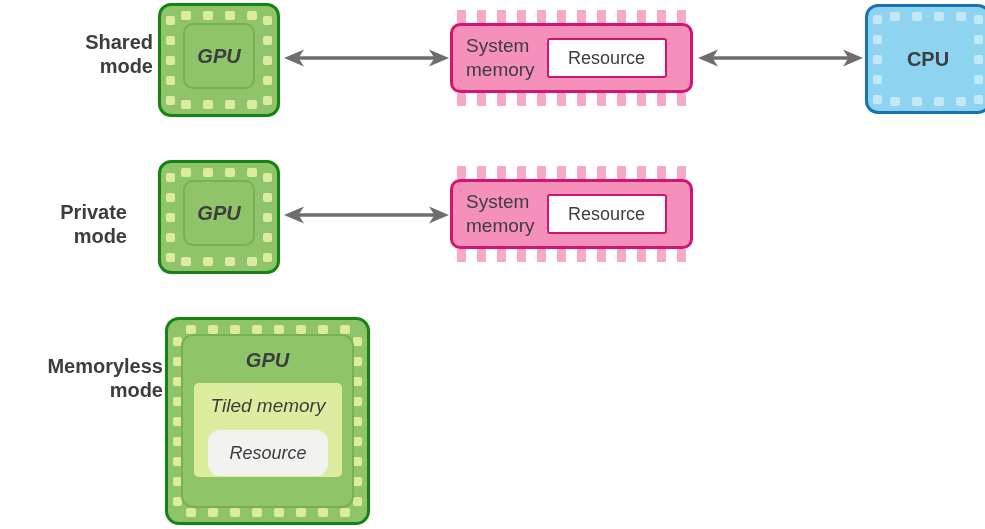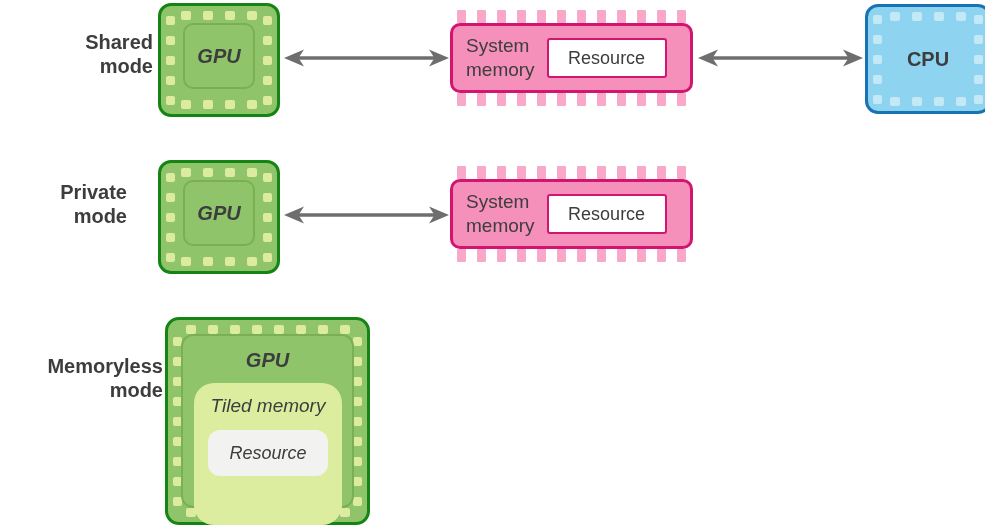--- a/index.html
+++ b/index.html
@@ -10,21 +10,21 @@
     position:relative;
   }
   .canvas { position:absolute; inset:0; }
 
   
   .mode-label {
     position:absolute; left:0; width:127px; text-align:right;
     font-size:20px; font-weight:600; line-height:24px; white-space:pre-line;
   }
   #label-shared     { top:30px;padding-left:26px; }
-  #label-private    { top:180px; }
+  #label-private    { top:200px; }
   #label-memoryless { top:354px;margin-left:36px; }
 
   
   .chip { position:absolute; box-sizing:border-box; border-radius:13px; }
   .chip-green { background:var(--gpu-fill,#8fc46b); border:3px solid var(--gpu-border,#148414);font-style:italic; }
   .small-chip { width:122px; height:114px; }
   #gpu1 { left:158px; top:3px; }
   #gpu2 { left:158px; top:160px; }
 
   .chip-inner {
@@ -78,22 +78,22 @@
   .arrow line { stroke:var(--arrow,#6e6e6e); stroke-width:3.5; }
   .arrow path { fill:var(--arrow,#6e6e6e); }
 
   
   #big-gpu { left:165px; top:317px; width:205px; height:208px; border-radius:14px; }
   #big-gpu .chip-inner {
     left:13px; right:13px; top:14px; bottom:14px; border-radius:12px; display:block;
   }
   .big-gpu-label { text-align:center; margin-top:13px; font-size:20px; font-weight:600; }
   .tiled-box {
-    position:absolute; left:11px; top:47px; width:148px; height:142px;
-    background:var(--tiled-fill,#dded9f); border-radius:20px;
+    position:absolute; left:11px; top:47px; width:148px; height:94px;
+    background:var(--tiled-fill,#dded9f); border-radius:5px;
   }
   .tiled-label { text-align:center; margin-top:12px; font-size:19px; }
   .tiled-resource {
     position:absolute; left:14px; top:47px; width:120px; height:46px;
     background:var(--resource-gray,#f2f2f0); border-radius:12px;
     display:flex; align-items:center; justify-content:center; font-size:18px;
   }
 </style>
 </head>
 <body>

